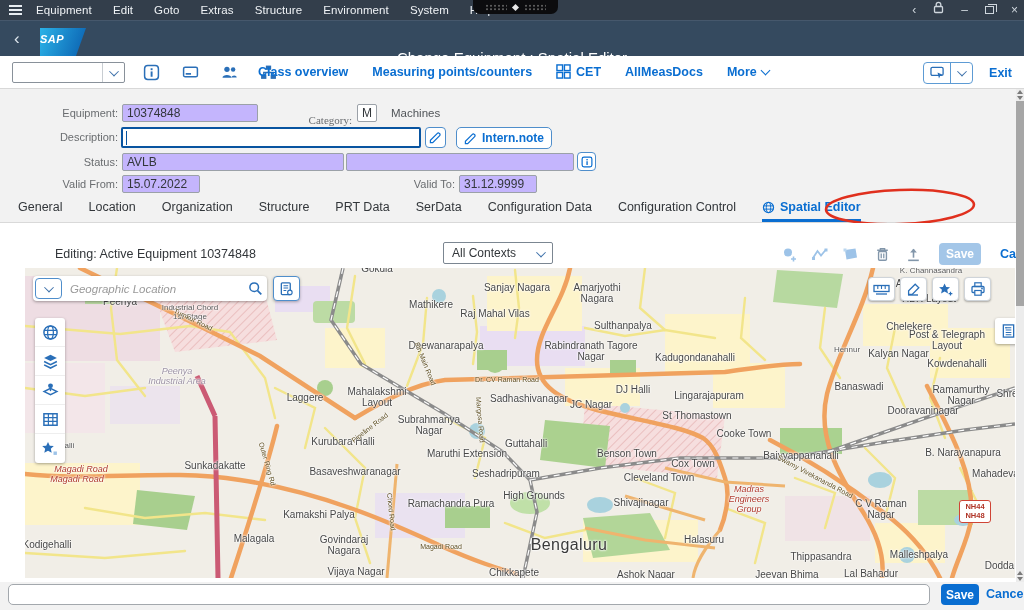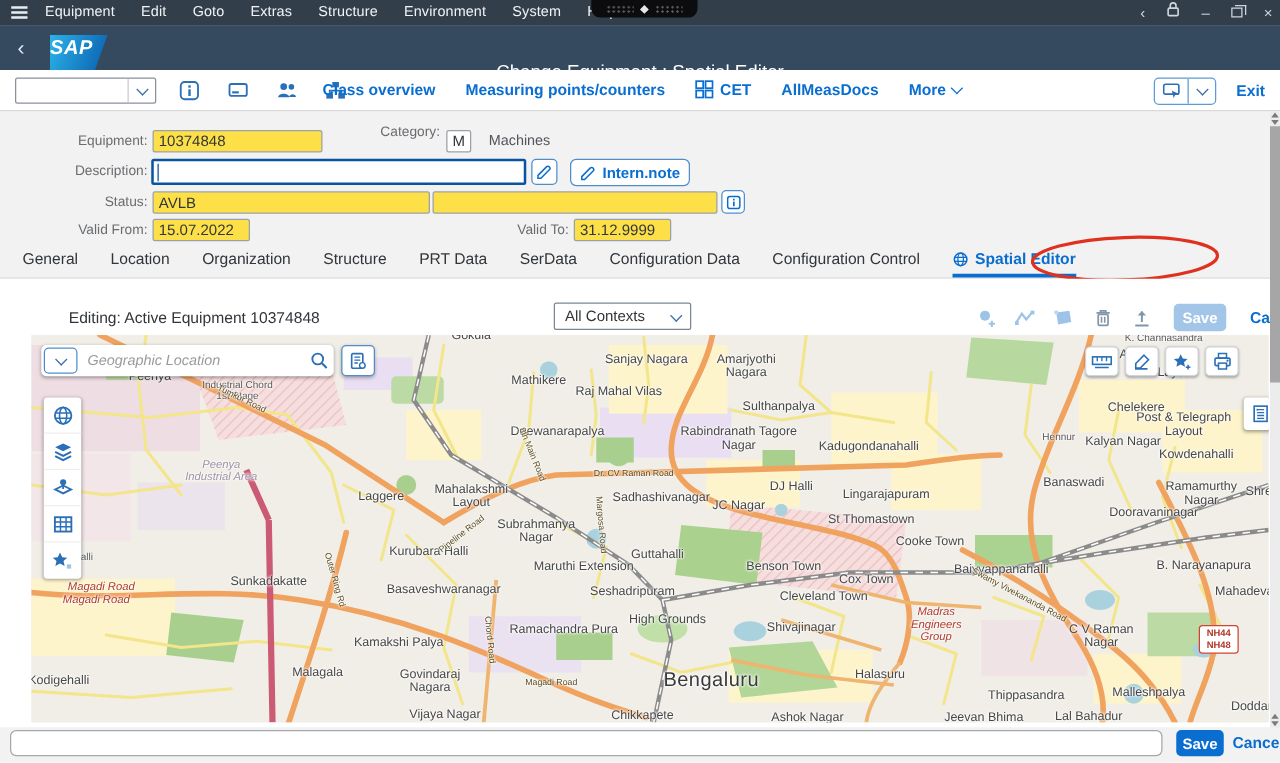--- a/index.html
+++ b/index.html
@@ -23,21 +23,21 @@
       background-image:radial-gradient(circle, #5a5a5a 0.8px, transparent 1.1px);
       background-size:4px 3.5px; }
   .pill-diamond { width:5px; height:5px; background:#e8e8e8; transform:rotate(45deg); }
 
   
   .titlebar { position:absolute; left:0; top:20px; width:1024px; height:36px; background:#354a5f; border-top:1px solid #46586c; }
   .back-chev { position:absolute; left:14px; top:8px; color:#dfe7ee; font-size:17px; cursor:pointer; }
   .sap-logo { position:absolute; left:40px; top:7px; width:46px; height:36px;
       background:linear-gradient(110deg,#2bb3e8 0%,#0f6cb8 80%);
       clip-path:polygon(0 0,100% 0,72% 100%,0 100%);
-      color:#fff; font-weight:bold; font-style:italic; font-size:16px; line-height:22px; padding-left:0; letter-spacing:.5px; }
+      color:#fff; font-weight:bold; font-style:italic; font-size:11px; line-height:22px; padding-left:0; letter-spacing:.5px; }
   .page-title { position:absolute; left:0; top:28px; width:1024px; text-align:center; color:#ffffff; font-size:15px; }
 
   
   .toolbar { position:absolute; left:0; top:56px; width:1024px; height:33px; background:#fff; border-bottom:1px solid #d8d8d8;
              display:flex; align-items:center; }
   .combo { position:absolute; left:12px; top:6px; width:113px; height:21px; background:#fff; border:1px solid #89919a; border-radius:2px; display:flex; }
   .combo .combo-val { flex:1; }
   .combo .combo-chev { width:22px; border-left:1px solid #c8cdd2; position:relative; cursor:pointer; }
   .chev-down:after { content:""; position:absolute; left:50%; top:50%; width:6px; height:6px; border-right:1.6px solid #3b6fa9; border-bottom:1.6px solid #3b6fa9; transform:translate(-50%,-70%) rotate(45deg); }
   .tb-icons { position:absolute; left:140px; top:5px; display:flex; gap:17px; align-items:center; }
@@ -46,21 +46,21 @@
   .tb-link { cursor:pointer; display:flex; align-items:center; gap:5px; }
   .more-chev { width:7px; height:7px; border-right:1.7px solid #0a6ed1; border-bottom:1.7px solid #0a6ed1; transform:rotate(45deg); margin-top:-3px; }
   .tb-right { position:absolute; right:12px; top:6px; display:flex; align-items:center; gap:16px; }
   .split-btn { display:flex; height:22px; border:1px solid #5d9bd4; border-radius:4px; overflow:hidden; }
   .split-btn .sb-main { width:26px; display:flex; align-items:center; justify-content:center; cursor:pointer; }
   .split-btn .sb-chev { width:22px; border-left:1px solid #5d9bd4; position:relative; cursor:pointer; }
   .exit-link { color:#0a6ed1; font-size:12.5px; font-weight:600; cursor:pointer; }
 
   
   .form-label { position:absolute; width:105px; text-align:right; font-size:11px; color:#6a6d70; }
-  .fld { position:absolute; height:18px; background:#fde047; border:1px solid #9ba1a8; border-radius:2px;
+  .fld { position:absolute; height:18px; background:#c4b5fd; border:1px solid #9ba1a8; border-radius:2px;
          font-size:12px; color:#32363a; line-height:16px; padding-left:4px; overflow:hidden; white-space:nowrap; }
   .fld.white { background:#fff; }
   .desc-input { position:absolute; height:21px; background:#fff; border:2px solid #0854a0; border-radius:2px; }
   .caret { position:absolute; left:3px; top:2px; width:1px; height:14px; background:#0854a0; }
   .icon-btn { position:absolute; background:#fff; border:1px solid #4f8ecb; border-radius:4px; display:flex; align-items:center; justify-content:center; cursor:pointer; }
   .note-btn { position:absolute; left:456px; top:127px; width:96px; height:22px; background:#fff; border:1px solid #4f8ecb; border-radius:5px;
               display:flex; align-items:center; justify-content:center; gap:5px; color:#0a6ed1; font-size:12px; font-weight:600; cursor:pointer; }
   .plain-text { position:absolute; font-size:11.5px; color:#515559; }
 
   
@@ -236,21 +236,21 @@
         </span>
         <span class="sb-chev chev-down"></span>
       </div>
       <span class="exit-link">Exit</span>
     </div>
   </div>
 
   <div>
     <span class="form-label" style="left:13px; top:107px;">Equipment:</span>
     <div class="fld" style="left:122px; top:104px; width:136px;">10374848</div>
-    <span class="form-label" style="left:247px; top:100px;">Category:</span>
+    <span class="form-label" style="left:247px; top:114px;font-family:Liberation Serif, serif;">Category:</span>
     <div class="fld white" style="left:357px; top:104px; width:20px; text-align:center; padding-left:0;">M</div>
     <span class="plain-text" style="left:391px; top:107px;">Machines</span>
 
     <span class="form-label" style="left:13px; top:131px;">Description:</span>
     <div class="desc-input" style="left:121px; top:127px; width:300px;">
         <span class="caret"></span>
       </div>
     <div class="icon-btn" style="left:425px; top:127px; width:21px; height:21px;">
       <svg width="13" height="13" viewBox="0 0 14 14">
           <path d="M1.5,12.5 V10 L9,2.5 a1.4,1.4 0 0 1 2,0 l0.5,0.5 a1.4,1.4 0 0 1 0,2 L4,12.5 Z" fill="none" stroke="#0a6ed1" stroke-width="1.3"></path>

